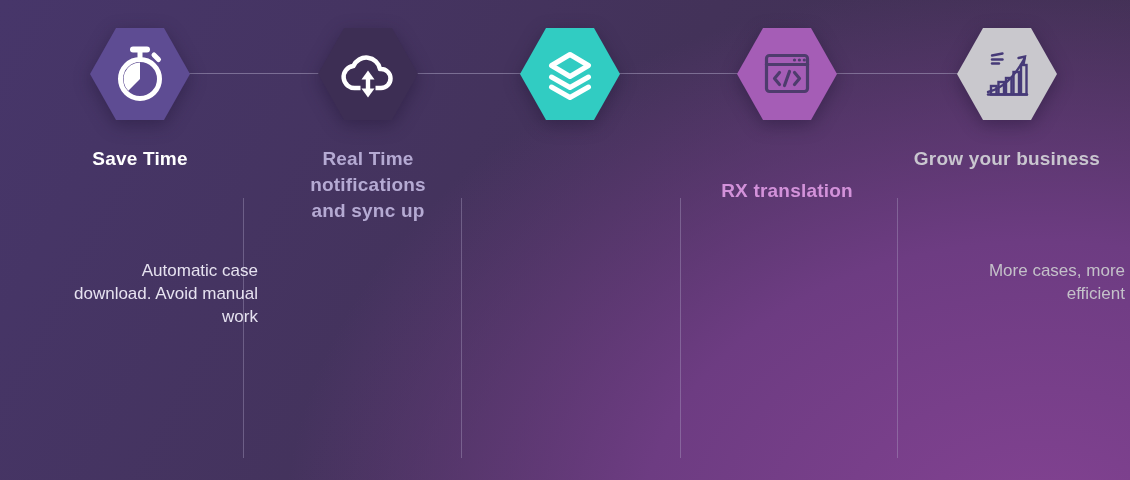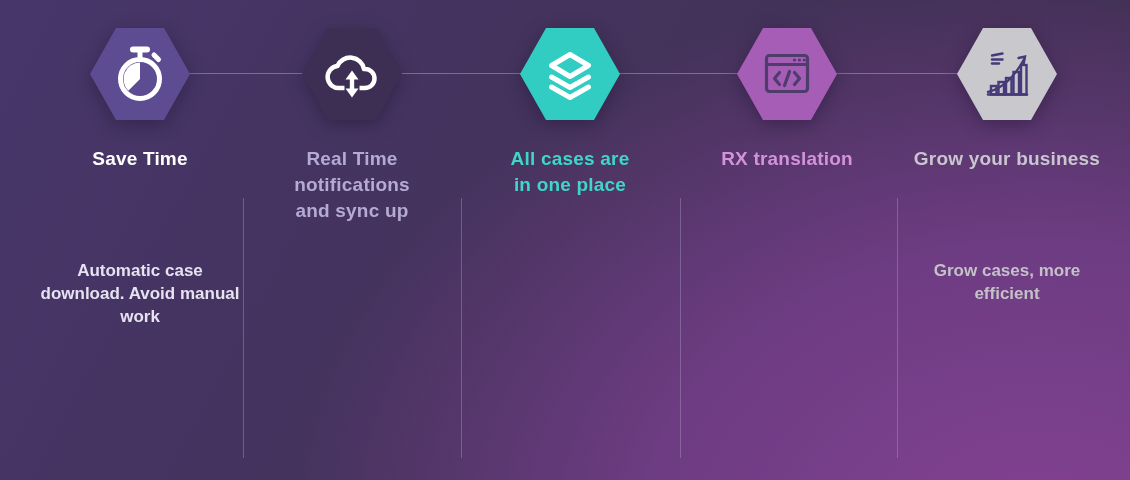--- a/index.html
+++ b/index.html
@@ -47,22 +47,22 @@
     left:0;right:0;top:146px;
     text-align:center;
     font-size:19px;font-weight:bold;
     line-height:26px;
     white-space:pre-line;
     letter-spacing:0.2px;
   }
   .feature-desc{
     position:absolute;
     left:0;right:0;top:259px;
-    text-align:center;
-    font-size:17px;font-weight:bold;
+    text-align:right;
+    font-size:17px;font-weight:normal;
     line-height:23px;
     white-space:pre-line;
   }
 </style>
 </head>
 <body>
 
 <div class="canvas">
 
   <div class="connector"></div>
@@ -87,21 +87,21 @@
           </svg>
         </span>
       </div>
     </div>
     <div class="feature-title" style="color: rgb(255, 255, 255);">Save Time</div>
     <div class="feature-desc" style="color: rgb(230, 226, 240);">Automatic case
 download. Avoid manual
 work</div>
   </div>
 
-  <div class="feature-col" style="left:234px">
+  <div class="feature-col" style="left:250px">
     <div class="hex-wrap">
       <div class="hex" style="background-color: rgb(61, 46, 84); color: rgb(255, 255, 255);">
         <span>
           <svg viewBox="0 0 64 64">
             <path d="M20,46 H45 a9.5,9.5 0 0 0 0,-19 h-1 a14,14 0 0 0 -26.6,-3 A10.5,10.5 0 0 0 20,46 Z" fill="none" stroke="currentColor" stroke-width="4.5" stroke-linejoin="round"></path>
             <rect x="24.5" y="29" width="15" height="26" fill="#3d2e54"></rect>
             <g fill="currentColor">
               <polygon points="32,28.5 25.5,37.5 38.5,37.5"></polygon>
               <rect x="29.8" y="35.5" width="4.4" height="13"></rect>
               <polygon points="32,55.5 25.5,46.5 38.5,46.5"></polygon>
@@ -122,22 +122,20 @@
           <svg viewBox="0 0 64 64">
             <g fill="none" stroke="currentColor" stroke-width="5" stroke-linejoin="round" stroke-linecap="round">
               <polygon points="32,12.5 50.5,23.5 32,34.5 13.5,23.5"></polygon>
               <polyline points="13.5,35 32,45.5 50.5,35"></polyline>
               <polyline points="13.5,45 32,55.5 50.5,45"></polyline>
             </g>
           </svg>
         </span>
       </div>
     </div>
-    <div class="feature-title" style="color: rgb(63, 214, 201);">All cases are
-in one place</div>
   </div>
 
   <div class="feature-col" style="left:669px">
     <div class="hex-wrap">
       <div class="hex" style="background-color: rgb(165, 93, 182); color: rgb(78, 60, 109);">
         <span>
           <svg viewBox="0 0 64 64">
             <g fill="none" stroke="currentColor" stroke-width="3.2" stroke-linecap="round" stroke-linejoin="round">
               <rect x="11.5" y="13.5" width="41" height="36" rx="3"></rect>
               <line x1="11.5" y1="22.5" x2="52.5" y2="22.5"></line>
@@ -147,21 +145,21 @@
             </g>
             <g fill="currentColor">
               <circle cx="39.5" cy="18" r="1.6"></circle>
               <circle cx="44.4" cy="18" r="1.6"></circle>
               <circle cx="49.3" cy="18" r="1.6"></circle>
             </g>
           </svg>
         </span>
       </div>
     </div>
-    <div class="feature-title" style="color: rgb(211, 146, 218);">RX translation</div>
+    <div class="feature-title" style="color: rgb(211, 146, 218); margin-top: 32px;">RX translation</div>
   </div>
 
   <div class="feature-col" style="left:889px">
     <div class="hex-wrap">
       <div class="hex" style="background-color: rgb(201, 200, 205); color: rgb(70, 58, 120);">
         <span>
           <svg viewBox="0 0 64 64">
             <g fill="none" stroke="currentColor" stroke-width="2.4" stroke-linecap="round">
               <line x1="17" y1="13.5" x2="27.5" y2="11.5"></line>
               <line x1="17" y1="17.5" x2="27.5" y2="17.5"></line>
@@ -173,17 +171,17 @@
               <rect x="38.5" y="30" width="5.5" height="22.5"></rect>
               <rect x="46" y="23" width="5.5" height="29.5"></rect>
               <path d="M13,50 Q34,45 49.5,16.5"></path>
               <polyline points="43.5,16 50,14.5 48.7,21.5"></polyline>
             </g>
           </svg>
         </span>
       </div>
     </div>
     <div class="feature-title" style="color: rgb(201, 198, 207);">Grow your business</div>
-    <div class="feature-desc" style="color: rgb(196, 193, 201);">Grow cases, more
+    <div class="feature-desc" style="color: rgb(196, 193, 201);">More cases, more
 efficient</div>
   </div>
 
 </div>
 
 </body></html>

